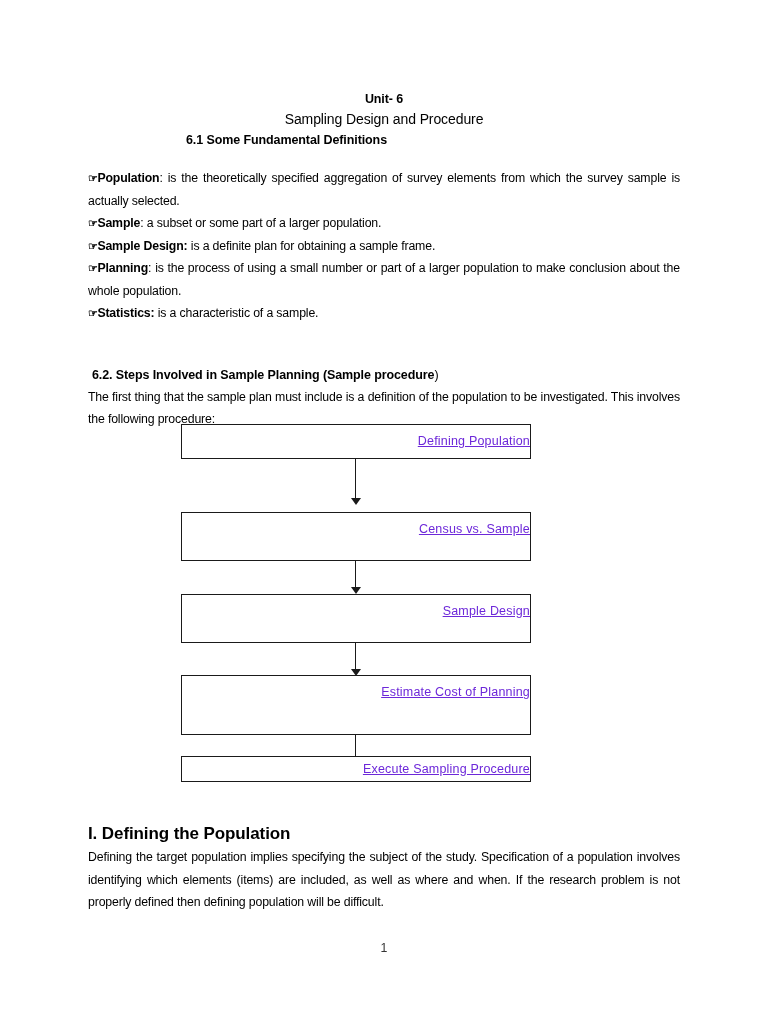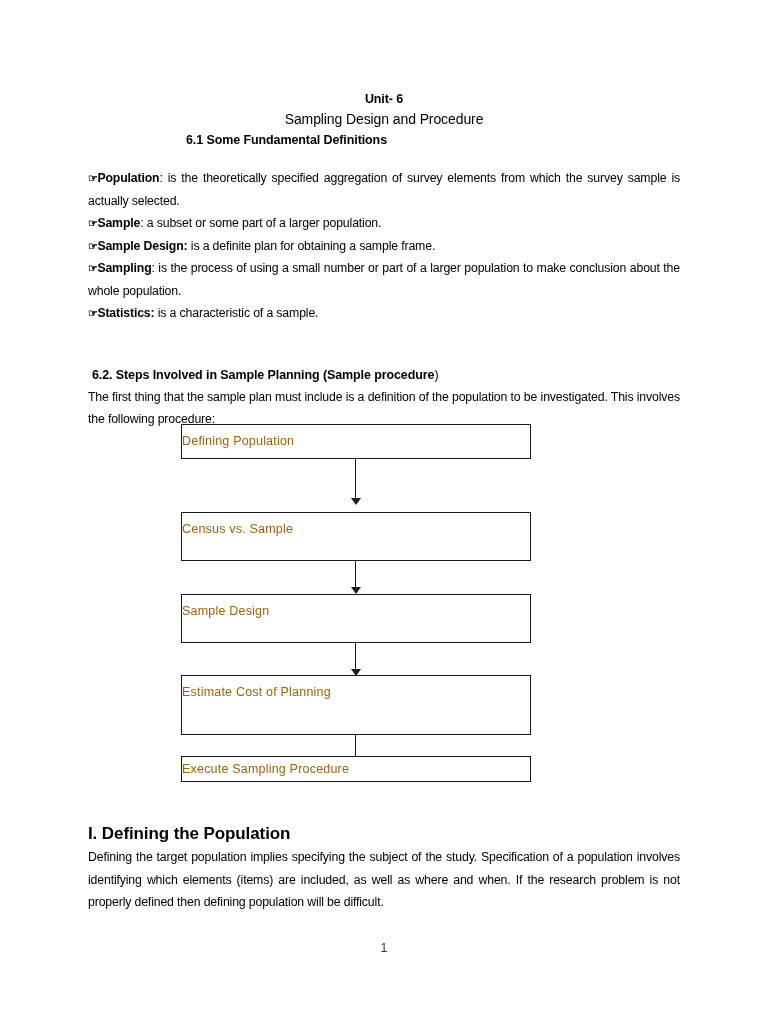--- a/index.html
+++ b/index.html
@@ -112,26 +112,27 @@
   .fbox {
     position: absolute;
     left: 0;
     width: 350px;
     box-sizing: border-box;
     border: 1.3px solid #1a1a1a;
     background: #ffffff;
   }
   .fbox .flabel {
     display: block;
-    text-align: left;
+    text-align: right;
     font-size: 12.5px;
     font-stretch: semi-condensed;
     letter-spacing: 0.2px;
-    color: #a16207;
+    color: #6d28d9;
     margin-top: 9px;
+    text-decoration: underline;
   }
   .conn {
     position: absolute;
     width: 1.4px;
     background: #1a1a1a;
     left: 174px;
   }
   .arrowhead {
     position: absolute;
     left: 169.5px;
@@ -190,21 +191,21 @@
 
       <div class="defrow">
         <span class="hand">☞</span><span class="term">Sample</span><span class="desc">:</span><span class="desc"> a subset or some part of a larger population.</span>
       </div>
 
       <div class="defrow">
         <span class="hand">☞</span><span class="term">Sample Design:</span><span class="desc"></span><span class="desc"> is a definite plan for obtaining a sample frame.</span>
       </div>
 
       <div class="defrow">
-        <span class="hand">☞</span><span class="term">Sampling</span><span class="desc">:</span><span class="desc"> is the process of using a small number or part of a larger population to make conclusion about the whole population.</span>
+        <span class="hand">☞</span><span class="term">Planning</span><span class="desc">:</span><span class="desc"> is the process of using a small number or part of a larger population to make conclusion about the whole population.</span>
       </div>
 
       <div class="defrow">
         <span class="hand">☞</span><span class="term">Statistics:</span><span class="desc"></span><span class="desc"> is a characteristic of a sample.</span>
       </div>
 
     </div>
 
     <div class="sec62-wrap">
       <div class="sec-heading sec-62"><span>6.2. Steps Involved in Sample Planning (Sample procedure</span><span style="font-weight:normal;">)</span></div>

